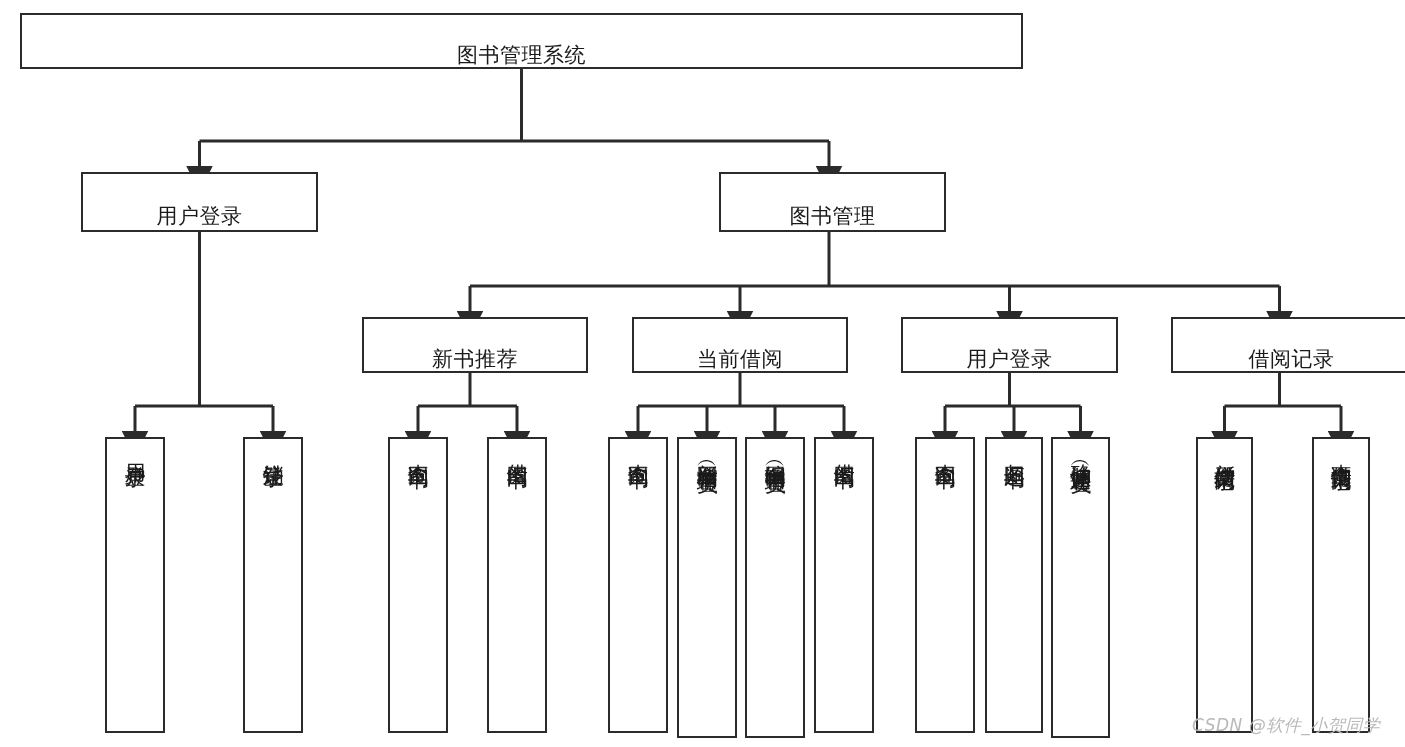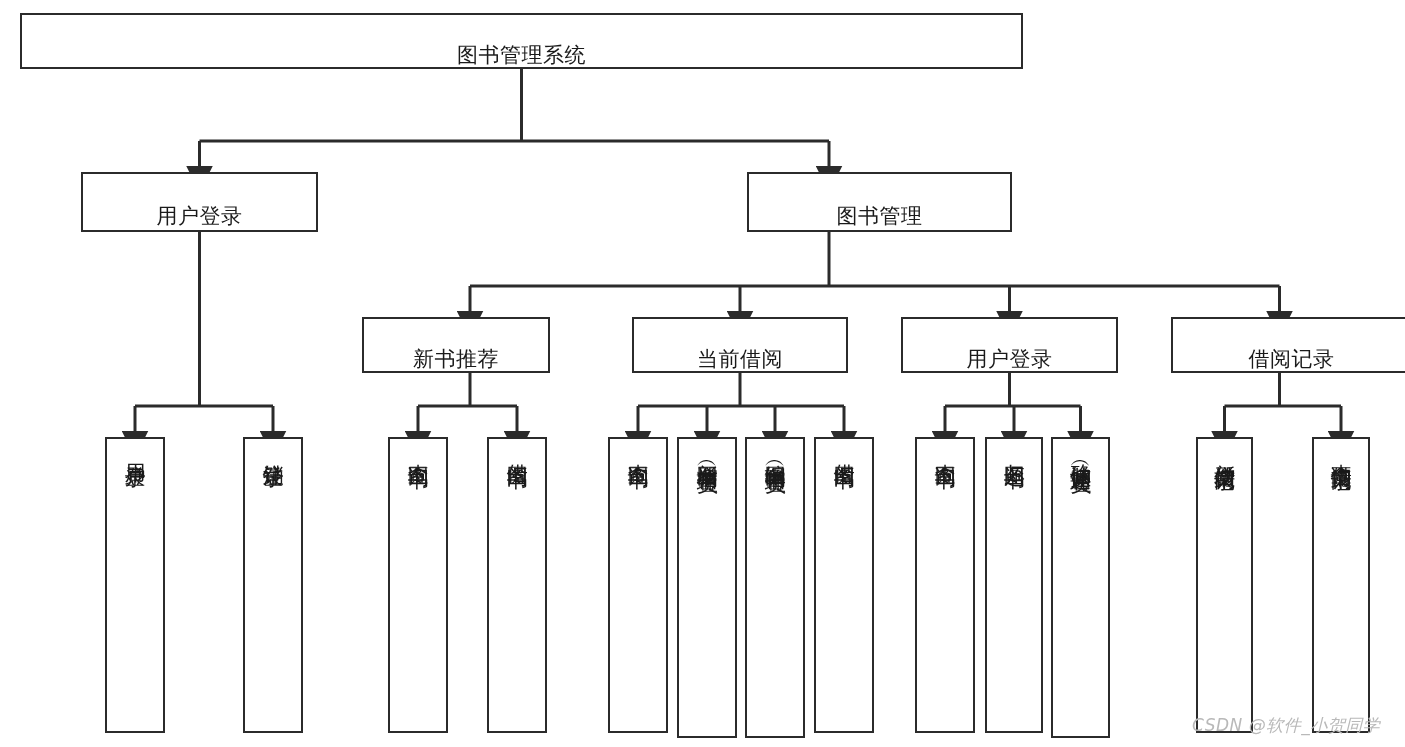--- a/index.html
+++ b/index.html
@@ -120,24 +120,24 @@
       </g>
   </svg>
 
   <div id="nodes-layer">
       <div class="node horizontal" style="left: 20px; top: 13px; width: 1003px; height: 56px;">
         <span class="node-label">图书管理系统</span>
       </div>
       <div class="node horizontal" style="left: 81px; top: 172px; width: 237px; height: 60px;">
         <span class="node-label">用户登录</span>
       </div>
-      <div class="node horizontal" style="left: 747px; top: 172px; width: 265px; height: 60px;">
+      <div class="node horizontal" style="left: 719px; top: 172px; width: 227px; height: 60px;">
         <span class="node-label">图书管理</span>
       </div>
-      <div class="node horizontal" style="left: 362px; top: 317px; width: 188px; height: 56px;">
+      <div class="node horizontal" style="left: 362px; top: 317px; width: 226px; height: 56px;">
         <span class="node-label">新书推荐</span>
       </div>
       <div class="node horizontal" style="left: 632px; top: 317px; width: 216px; height: 56px;">
         <span class="node-label">当前借阅</span>
       </div>
       <div class="node horizontal" style="left: 901px; top: 317px; width: 217px; height: 56px;">
         <span class="node-label">用户登录</span>
       </div>
       <div class="node horizontal" style="left: 1171px; top: 317px; width: 241px; height: 56px;">
         <span class="node-label">借阅记录</span>

